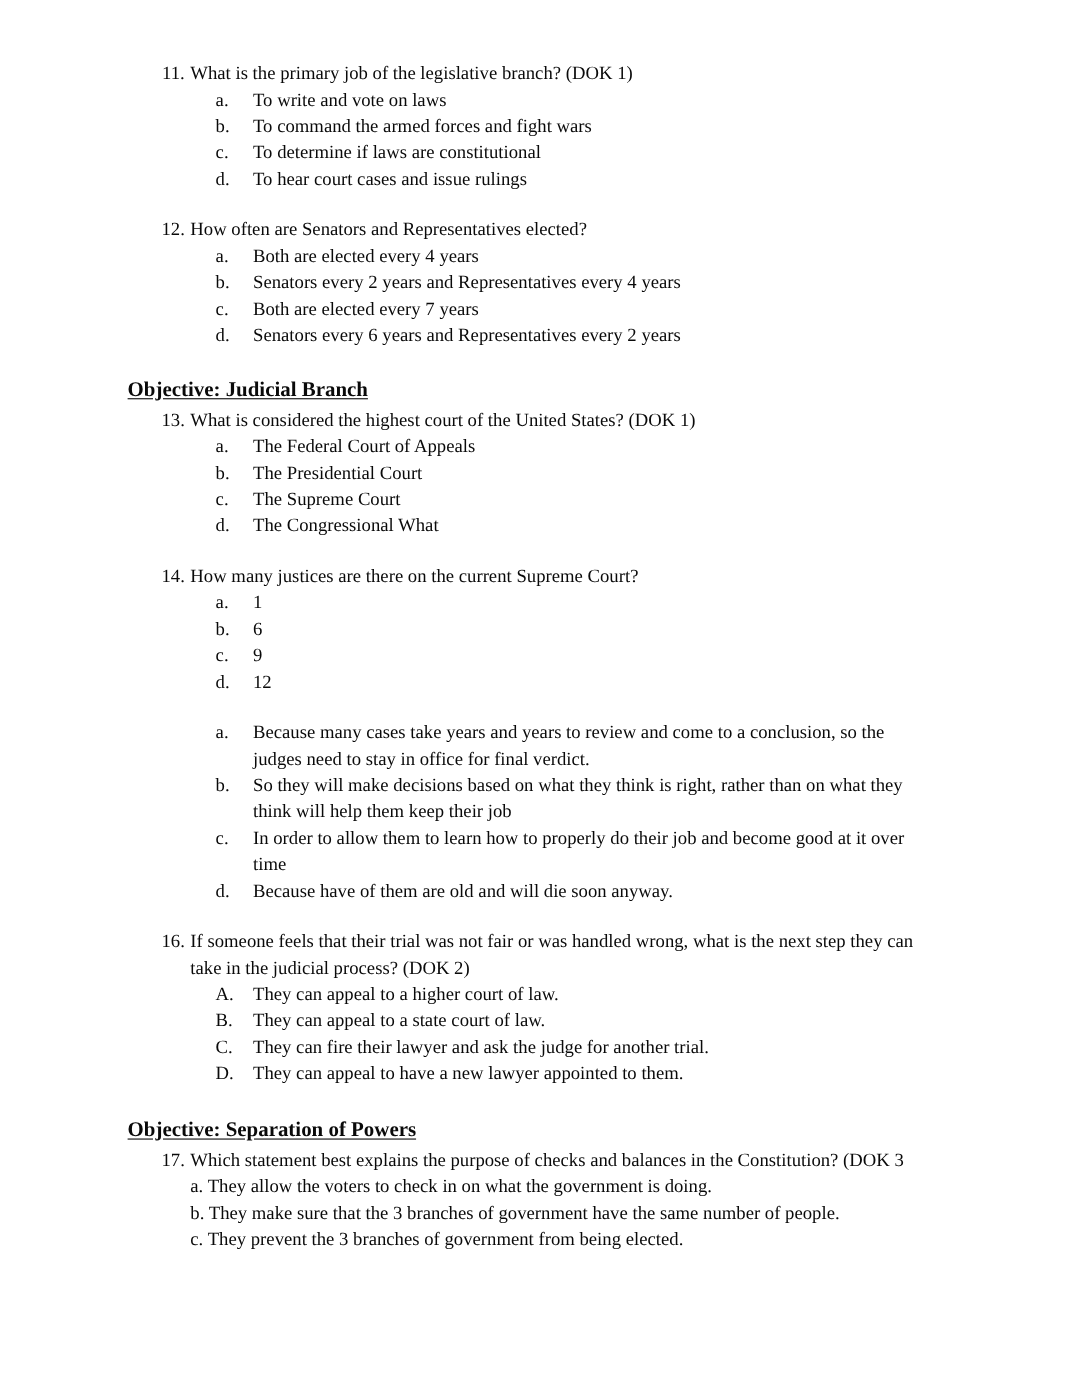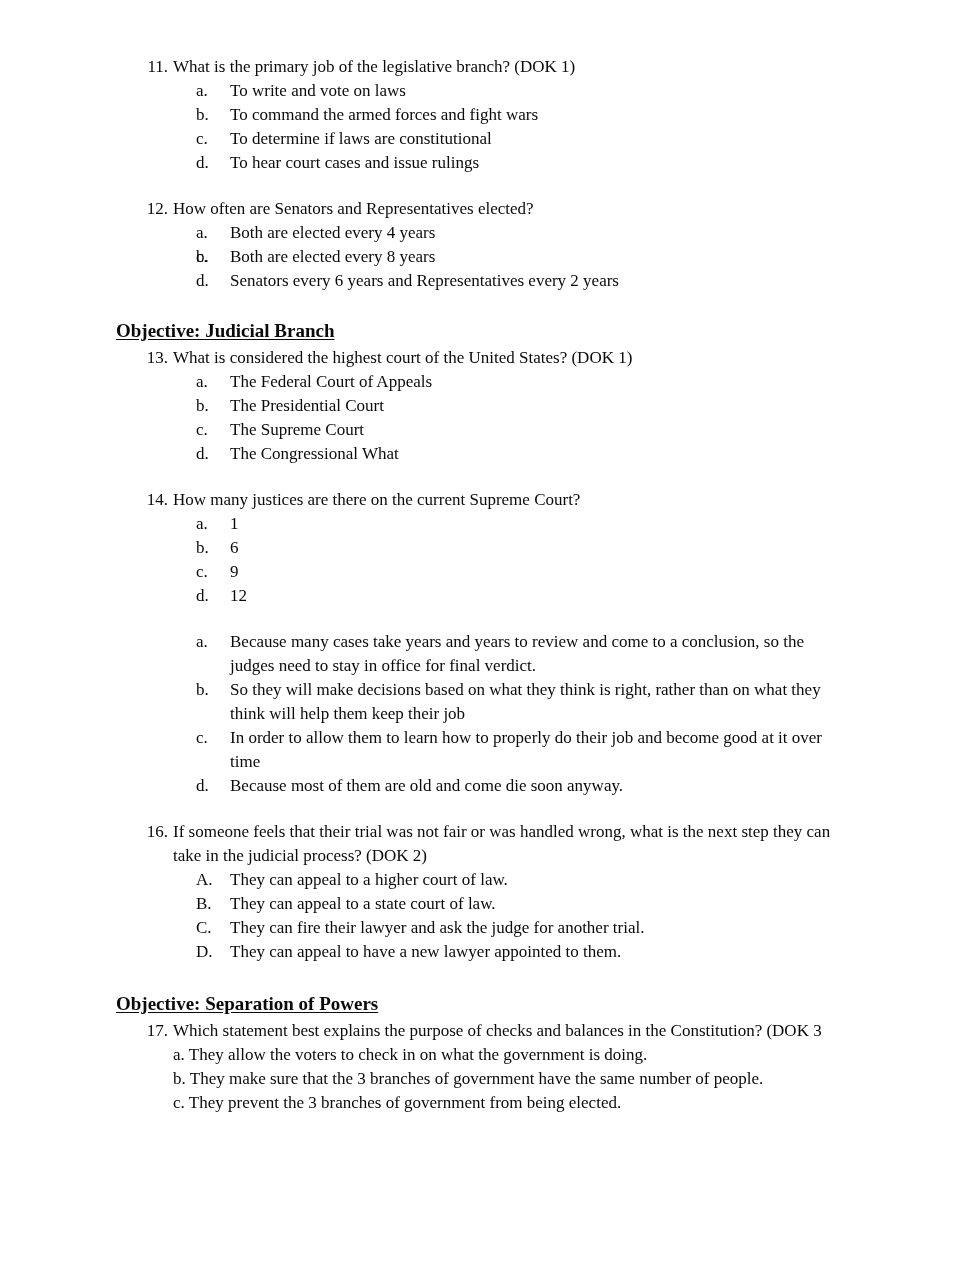--- a/index.html
+++ b/index.html
@@ -149,24 +149,25 @@
           <span class="q-num">12.</span>
           <span class="q-text">How often are Senators and Representatives elected?</span>
         </div>
         <ul class="answers">
           <li class="answer">
             <span class="a-mark">a.</span>
             <span class="a-text">Both are elected every 4 years</span>
           </li>
           <li class="answer">
             <span class="a-mark">b.</span>
-          </li>
-          <li class="answer">
-            <span class="a-mark">c.</span>
-            <span class="a-text">Both are elected every 8 years</span>
+            <span class="a-text">Senators every 2 years and Representatives every 4 years</span>
+          </li>
+          <li class="answer">
+            <span class="a-mark">c.</span>
+            <span class="a-text">Both are elected every 7 years</span>
           </li>
           <li class="answer">
             <span class="a-mark">d.</span>
             <span class="a-text">Senators every 6 years and Representatives every 2 years</span>
           </li>
         </ul>
       </div>
       <div class="section-heading heading-block"><span class="heading-text">Objective: Judicial Branch</span></div>
       <div class="question-block">
         <div class="question">
@@ -225,21 +226,21 @@
           <li class="answer">
             <span class="a-mark">b.</span>
             <span class="a-text">So they will make decisions based on what they think is right, rather than on what they think will help them keep their job</span>
           </li>
           <li class="answer">
             <span class="a-mark">c.</span>
             <span class="a-text">In order to allow them to learn how to properly do their job and become good at it over time</span>
           </li>
           <li class="answer">
             <span class="a-mark">d.</span>
-            <span class="a-text">Because most of them are old and come die soon anyway.</span>
+            <span class="a-text">Because have of them are old and will die soon anyway.</span>
           </li>
         </ul>
       </div>
       <div class="question-block">
         <div class="question">
           <span class="q-num">16.</span>
           <span class="q-text">If someone feels that their trial was not fair or was handled wrong, what is the next step they can take in the judicial process? (DOK 2)</span>
         </div>
         <ul class="answers">
           <li class="answer">

